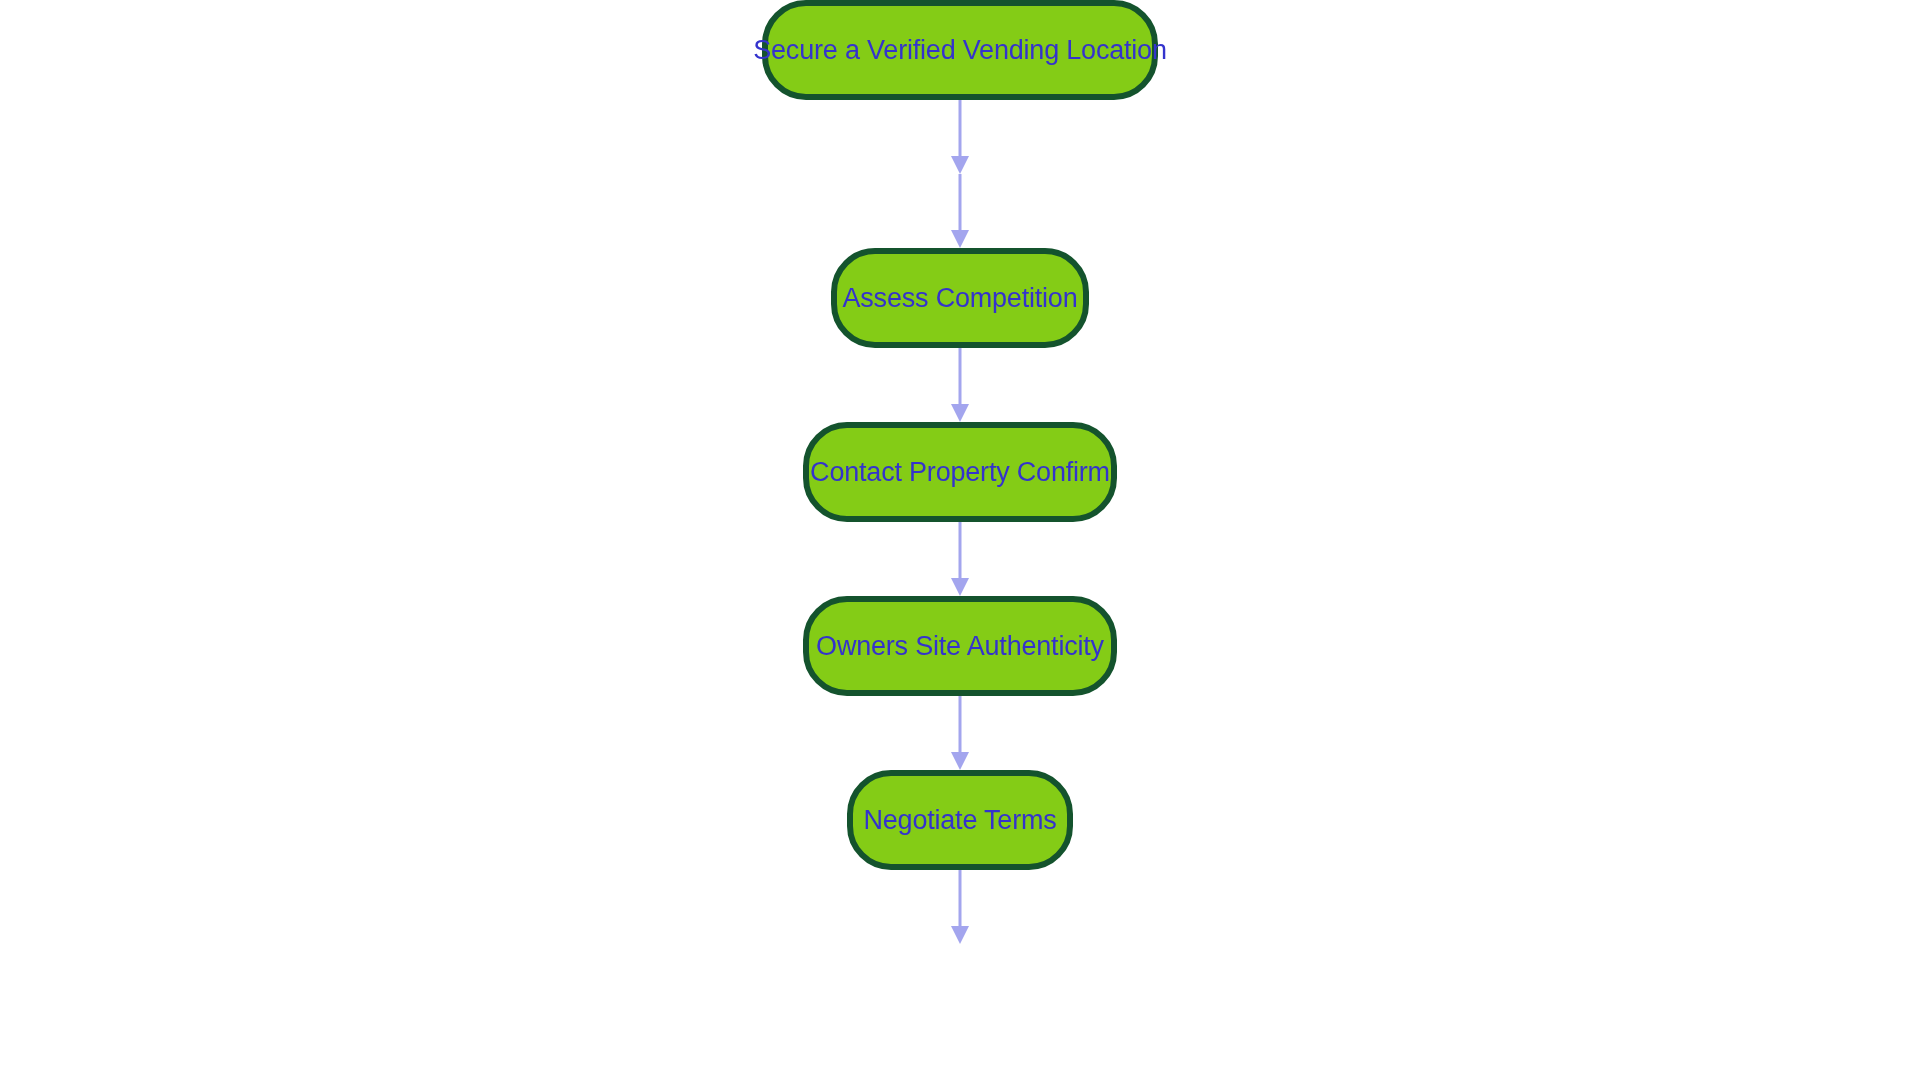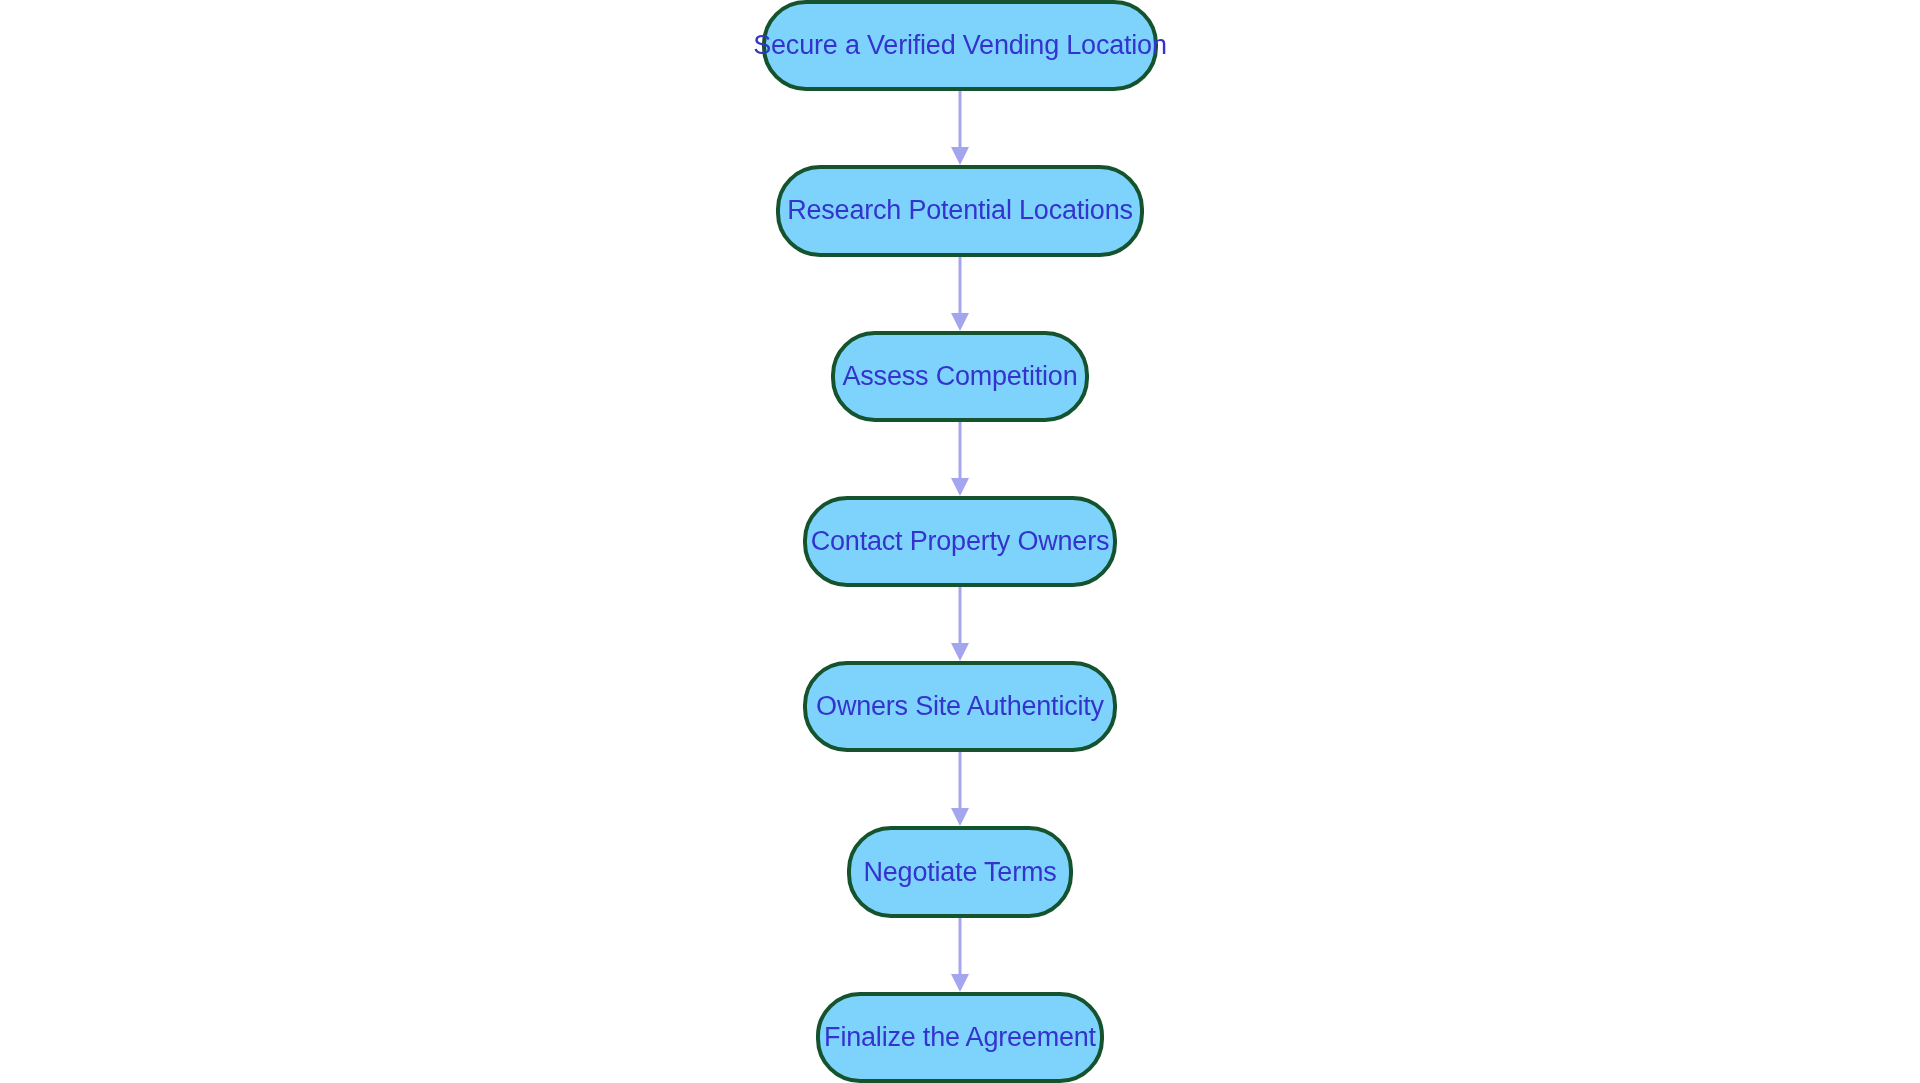--- a/index.html
+++ b/index.html
@@ -33,22 +33,22 @@
     align-items: center;
   }
 
   .node {
     position: relative;
     box-sizing: border-box;
     height: 100px;
     display: flex;
     align-items: center;
     justify-content: center;
-    background: #7dd3fc;
-    border: 4px solid #14532d;
+    background: #84cc16;
+    border: 6px solid #14532d;
     border-radius: 44px;
     z-index: 2;
   }
 
   .node-label {
     font-family: "Liberation Sans", sans-serif;
     font-size: 27px;
     font-weight: 400;
     color: #3433cd;
     letter-spacing: -0.2px;
@@ -102,40 +102,37 @@
 
     <div class="node w-start">
       <span class="node-label">Secure a Verified Vending Location</span>
     </div>
 
     <div class="connector">
       <div class="stem"></div>
       <div class="arrowhead"></div>
     </div>
 
-    <div class="node w-research">
-      <span class="node-label">Research Potential Locations</span>
-    </div>
 
     <div class="connector">
       <div class="stem"></div>
       <div class="arrowhead"></div>
     </div>
 
     <div class="node w-assess">
       <span class="node-label">Assess Competition</span>
     </div>
 
     <div class="connector">
       <div class="stem"></div>
       <div class="arrowhead"></div>
     </div>
 
     <div class="node w-contact">
-      <span class="node-label">Contact Property Owners</span>
+      <span class="node-label">Contact Property Confirm</span>
     </div>
 
     <div class="connector">
       <div class="stem"></div>
       <div class="arrowhead"></div>
     </div>
 
     <div class="node w-confirm">
       <span class="node-label">Owners Site Authenticity</span>
     </div>
@@ -147,18 +144,15 @@
 
     <div class="node w-negotiate">
       <span class="node-label">Negotiate Terms</span>
     </div>
 
     <div class="connector">
       <div class="stem"></div>
       <div class="arrowhead"></div>
     </div>
 
-    <div class="node w-finalize">
-      <span class="node-label">Finalize the Agreement</span>
-    </div>
 
   </div>
 </div>
 
 </body></html>

